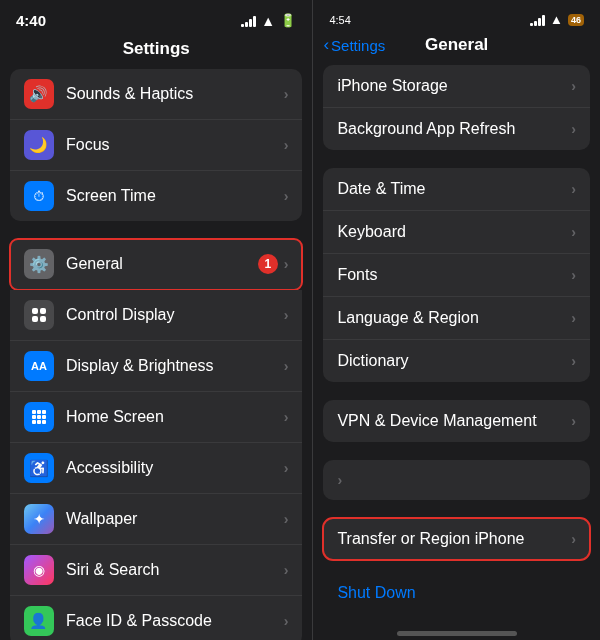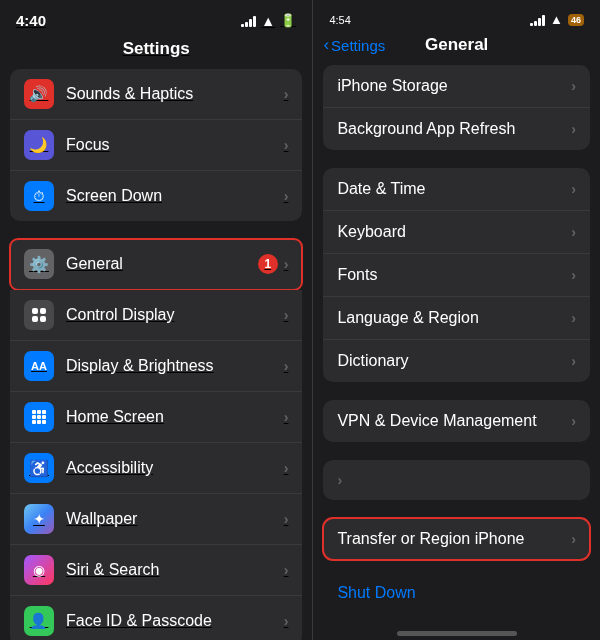--- a/index.html
+++ b/index.html
@@ -14,21 +14,20 @@
 
     
     .left-panel {
       width: 328px;
       height: 640px;
       background: #1c1c1e;
       display: flex;
       flex-direction: column;
       border-right: 0.5px solid #3a3a3c;
       overflow: hidden;
-      text-decoration: underline;
     }
 
     .status-bar-left {
       display: flex;
       justify-content: space-between;
       align-items: center;
       padding: 12px 16px 6px;
       color: #fff;
       font-size: 15px;
       font-weight: 600;
@@ -300,21 +299,21 @@
         <div class="item-icon icon-purple">
           <span style="color:#fff;font-size:15px;">🌙</span>
         </div>
         <span class="item-label">Focus</span>
         <span class="chevron">›</span>
       </div>
       <div class="settings-item">
         <div class="item-icon icon-blue">
           <span style="color:#fff;font-size:14px;">⏱</span>
         </div>
-        <span class="item-label">Screen Down</span>
+        <span class="item-label">Screen Time</span>
         <span class="chevron">›</span>
       </div>
     </div>
 
     <div class="settings-group" style="margin: 0 10px 18px;">
       <div class="settings-item highlighted">
         <div class="item-icon icon-gray">
           <span style="color:#fff;font-size:16px;">⚙️</span>
         </div>
         <span class="item-label">General</span>

